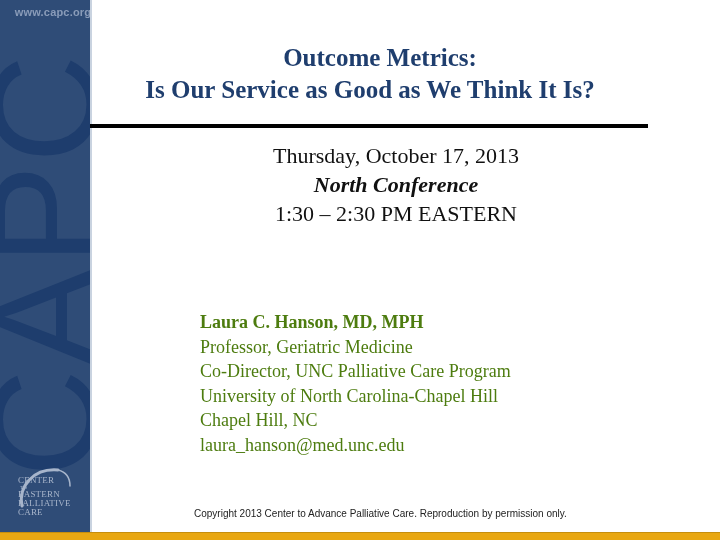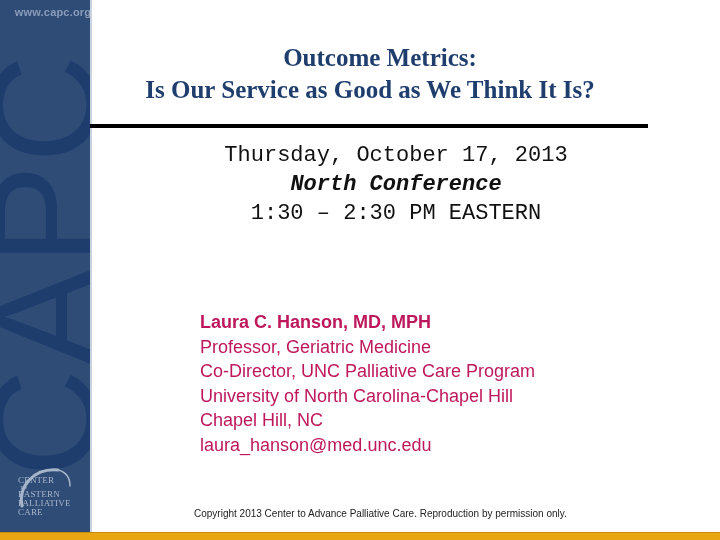--- a/index.html
+++ b/index.html
@@ -54,27 +54,27 @@
   .rule {
     position: absolute; left: 90px; top: 124px; width: 558px; height: 4px;
     background: #000000;
   }
 
   .event {
     position: absolute; left: 200px; top: 141px; width: 392px; text-align: center;
     color: #111111; font-size: 22px; line-height: 29px;
     font-family: "Liberation Serif", "DejaVu Serif", serif;
   }
-  .event span { display: block; font-family: Liberation Mono, monospace; }
+  .event span { display: block; }
   .event .em { font-weight: bold; font-style: italic; }
 
   .speaker {
     position: absolute; left: 200px; top: 310px; width: 380px;
-    color: #be185d; font-size: 18px; line-height: 24.6px;
-    font-family: Liberation Sans, sans-serif;
+    color: #4d7c0f; font-size: 18px; line-height: 24.6px;
+    font-family: Liberation Serif, serif;
   }
   .speaker span { display: block; white-space: nowrap; }
   .speaker .name { font-weight: bold; }
 
   .copyright {
     position: absolute; left: 194px; top: 508px;
     font-family: "Liberation Sans", "DejaVu Sans", sans-serif;
     font-size: 10px; color: #222222; white-space: nowrap;
   }
 </style>

